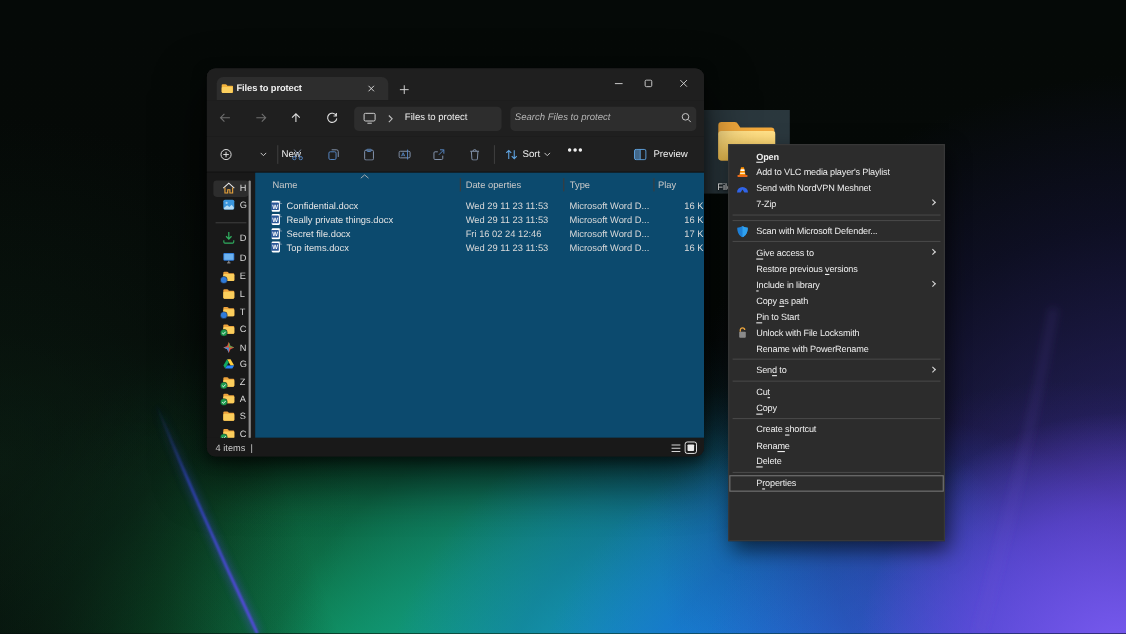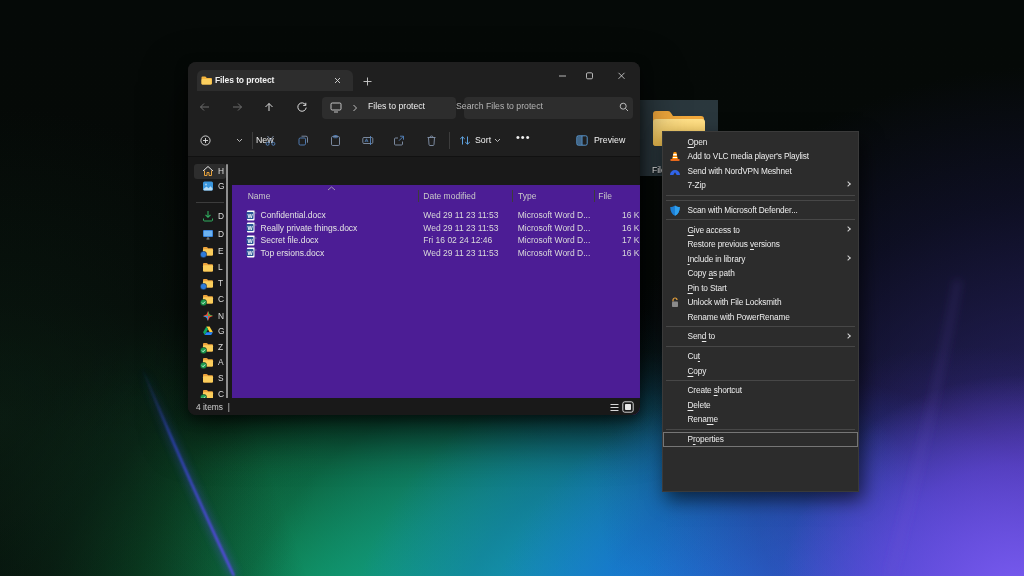--- a/index.html
+++ b/index.html
@@ -32,21 +32,21 @@
     box-shadow:0 18px 45px rgba(0,0,0,0.65), 0 4px 12px rgba(0,0,0,0.5);
     font-size:9px; color:#e8e8e8;
   }
   #titlebar { position:absolute; left:0; top:0; width:452px; height:29px; background:#1f1f1f; }
   #tab { position:absolute; left:9px; top:8px; width:156px; height:21px; background:#2d2d2d; border-radius:6px 6px 0 0; }
   #tabtext { position:absolute; top:5px; font-size:8.5px; font-weight:bold; color:#f0f0f0; letter-spacing:-0.1px; }
   #addr { position:absolute; left:0; top:29px; width:452px; height:33px; background:#1f1f1f; }
   .pill { position:absolute; top:6px; height:22px; background:#2d2d2d; border-radius:4px; }
   #cmdbar { position:absolute; left:0; top:62px; width:452px; height:33px; background:#1f1f1f; border-bottom:1px solid #111; }
   #sidebar { position:absolute; left:0; top:95px; width:44px; height:241px; background:#191919; }
-  #fbody { position:absolute; left:44px; top:95px; right:0; height:241px; background:#4c1d95;margin-top:28px; }
+  #fbody { position:absolute; left:44px; top:95px; right:0; height:241px; background:#0c4a6e; }
   #statusbar { position:absolute; left:0; top:336px; width:452px; height:17px; background:#191919; }
   .hdr { position:absolute; top:6px; font-size:8.5px; color:#c9c9c9; }
   .vsep { position:absolute; width:1px; background:#3c3c3c; }
   .row { position:absolute; left:0; width:100%; height:12.5px; font-size:8.5px; color:#e4e4e4; }
   .cell { position:absolute; top:1px; white-space:nowrap; }
 
   
   #menu { position:absolute; left:662px; top:131px; width:197px; height:361px;
     background:#2c2c2c; border:1px solid #3a3a3a;
     box-shadow:4px 8px 18px rgba(0,0,0,0.6);
@@ -140,21 +140,21 @@
     <svg style="position:absolute;left:142px;top:11px" width="12" height="11" viewBox="0 0 12 11">
       <rect x="1" y="1" width="10" height="7" rx="1.2" fill="none" stroke="#d6d6d6" stroke-width="0.9"></rect>
       <path d="M4,10 h4" stroke="#d6d6d6" stroke-width="0.9"></path>
     </svg>
     <svg style="position:absolute;left:164px;top:12.5px" width="6" height="8" viewBox="0 0 6 8">
         <path d="M1.5,1 L4.5,4 L1.5,7" stroke="#bdbdbd" stroke-width="1" fill="none"></path>
       </svg>
     <div class="abs" style="left:180px;top:10px;font-size:8.7px;color:#eee;">Files to protect</div>
 
     <div class="pill" style="left:276px;width:169px;"></div>
-    <div class="abs" style="left:268px;top:10px;font-size:8.7px;color:#b5b5b5;">Search Files to protect</div>
+    <div class="abs" style="left:280px;top:10px;font-size:8.7px;color:#b5b5b5;font-style:italic;">Search Files to protect</div>
     <svg style="position:absolute;left:431px;top:11px" width="10" height="10" viewBox="0 0 10 10">
       <circle cx="4.2" cy="4.2" r="3" fill="none" stroke="#c9c9c9" stroke-width="0.9"></circle>
         <path d="M6.5,6.5 L9,9" stroke="#c9c9c9" stroke-width="0.9"></path>
     </svg>
   </div>
 
   <div id="cmdbar">
     <svg style="position:absolute;left:12px;top:11px" width="11" height="11" viewBox="0 0 11 11">
       <circle cx="5.5" cy="5.5" r="4.6" fill="none" stroke="#e0e0e0" stroke-width="0.9"></circle>
       <path d="M5.5,3 V8 M3,5.5 H8" stroke="#e0e0e0" stroke-width="0.9"></path>
@@ -307,23 +307,23 @@
           <circle cx="3.5" cy="3.5" r="3.2" fill="#1e9e4f" stroke="#191919" stroke-width="0.5"></circle>
           <path d="M2,3.6 L3.1,4.7 L5.2,2.5" stroke="#fff" stroke-width="0.8" fill="none"></path>
         </svg></div>
       <div style="position: absolute; left: 30px; top: 231.6px; font-size: 8.4px; color: rgb(220, 220, 220);">C</div>
       <div style="position: absolute; left: 38px; top: 7px; width: 1.5px; height: 238px; background: rgb(143, 143, 143); border-radius: 1px;"></div>
     </div>
 
   <div id="fbody">
 
     <div class="hdr" style="left:15.7px;">Name</div>
-    <div class="hdr" style="left:191.3px;">Date modified</div>
+    <div class="hdr" style="left:191.3px;">Date operties</div>
     <div class="hdr" style="left:286px;">Type</div>
-    <div class="hdr" style="left:366.2px;">File</div>
+    <div class="hdr" style="left:366.2px;">Play</div>
     <svg style="position:absolute;left:95px;top:1px" width="9" height="5" viewBox="0 0 9 5">
         <path d="M1,4 L4.5,1 L8,4" stroke="#b8b8b8" stroke-width="0.8" fill="none"></path>
       </svg>
     <div class="vsep" style="left:185.5px;top:5px;height:12px;"></div>
     <div class="vsep" style="left:280.4px;top:5px;height:12px;"></div>
     <div class="vsep" style="left:362.2px;top:5px;height:12px;"></div>
 
     <div id="rows">
         <div class="row" style="top: 24px;">
           <span class="cell" style="left:13.5px;top:0.5px"><svg width="11" height="11" viewBox="0 0 11 11">
@@ -361,21 +361,21 @@
           <span class="cell" style="left:285.7px;color:#dadada">Microsoft Word D...</span>
           <span class="cell" style="left:390px;color:#dadada">17 KB</span>
         </div>
         <div class="row" style="top: 61.5px;">
           <span class="cell" style="left:13.5px;top:0.5px"><svg width="11" height="11" viewBox="0 0 11 11">
               <rect x="1" y="0.5" width="7.5" height="10" rx="1" fill="#fff"></rect>
               <rect x="0.5" y="2" width="7" height="7" rx="0.8" fill="#2b5797"></rect>
               <text x="4" y="7.6" font-size="5.5" fill="#fff" text-anchor="middle" font-family="Liberation Sans" font-weight="bold">W</text>
               <path d="M8.5,0.5 v2.5 h2" fill="none" stroke="#9ab" stroke-width="0.6"></path>
             </svg></span>
-          <span class="cell" style="left:28.5px">Top ersions.docx</span>
+          <span class="cell" style="left:28.5px">Top items.docx</span>
           <span class="cell" style="left:191.3px;color:#dadada">Wed 29 11 23 11:53</span>
           <span class="cell" style="left:285.7px;color:#dadada">Microsoft Word D...</span>
           <span class="cell" style="left:390px;color:#dadada">16 KB</span>
         </div>
       </div>
 
   </div>
   <div id="statusbar">
     <div class="abs" style="left:8px;top:4px;font-size:8.4px;color:#cfcfcf;">4 items&nbsp;&nbsp;|</div>
     <svg style="position:absolute;left:421px;top:3.5px" width="11" height="11" viewBox="0 0 11 11">
@@ -383,21 +383,21 @@
     </svg>
     <svg style="position:absolute;left:434px;top:3px" width="12" height="12" viewBox="0 0 12 12">
       <rect x="0.8" y="0.8" width="10.4" height="10.4" rx="2" fill="none" stroke="#e8e8e8" stroke-width="0.9"></rect>
       <rect x="3" y="3" width="6" height="6" rx="0.8" fill="#e8e8e8"></rect>
     </svg>
   </div>
 </div>
 
 <div id="menu">
     <div class="mi">
-      <span class="txt" style="font-weight:normal"><u>O</u>pen</span>
+      <span class="txt" style="font-weight:bold"><u>O</u>pen</span>
     </div>
     <div class="mi">
       <span class="ico"><svg width="12" height="11" viewBox="0 0 12 11">
           <path d="M4.7,1 h2.6 l1.5,7 h-5.6 z" fill="#ff9000"></path>
           <path d="M4.35,2.8 h3.3 l0.35,1.6 h-4 z" fill="#fff"></path>
           <path d="M3.9,6 h4.2 l0.2,1 h-4.6 z" fill="#fff"></path>
           <rect x="1.5" y="8" width="9" height="2" rx="0.6" fill="#e8691c"></rect>
         </svg></span>
       <span class="txt">Add to VLC media player's Playlist</span>
     </div>
@@ -458,22 +458,22 @@
       <span class="txt">Cu<u>t</u></span>
     </div>
     <div class="mi">
       <span class="txt"><u>C</u>opy</span>
     </div>
     <div class="msep"></div>
     <div class="mi">
       <span class="txt">Create <u>s</u>hortcut</span>
     </div>
     <div class="mi">
+      <span class="txt">Rena<u>m</u>e</span>
+    </div>
+    <div class="mi">
       <span class="txt"><u>D</u>elete</span>
-    </div>
-    <div class="mi">
-      <span class="txt">Rena<u>m</u>e</span>
     </div>
     <div class="msep"></div>
     <div class="mi" style="outline: rgb(118, 118, 118) solid 1px; outline-offset: -1px; text-align: center;">
       <span class="txt">P<u>r</u>operties</span>
     </div>
   </div>
 
 </body></html>

